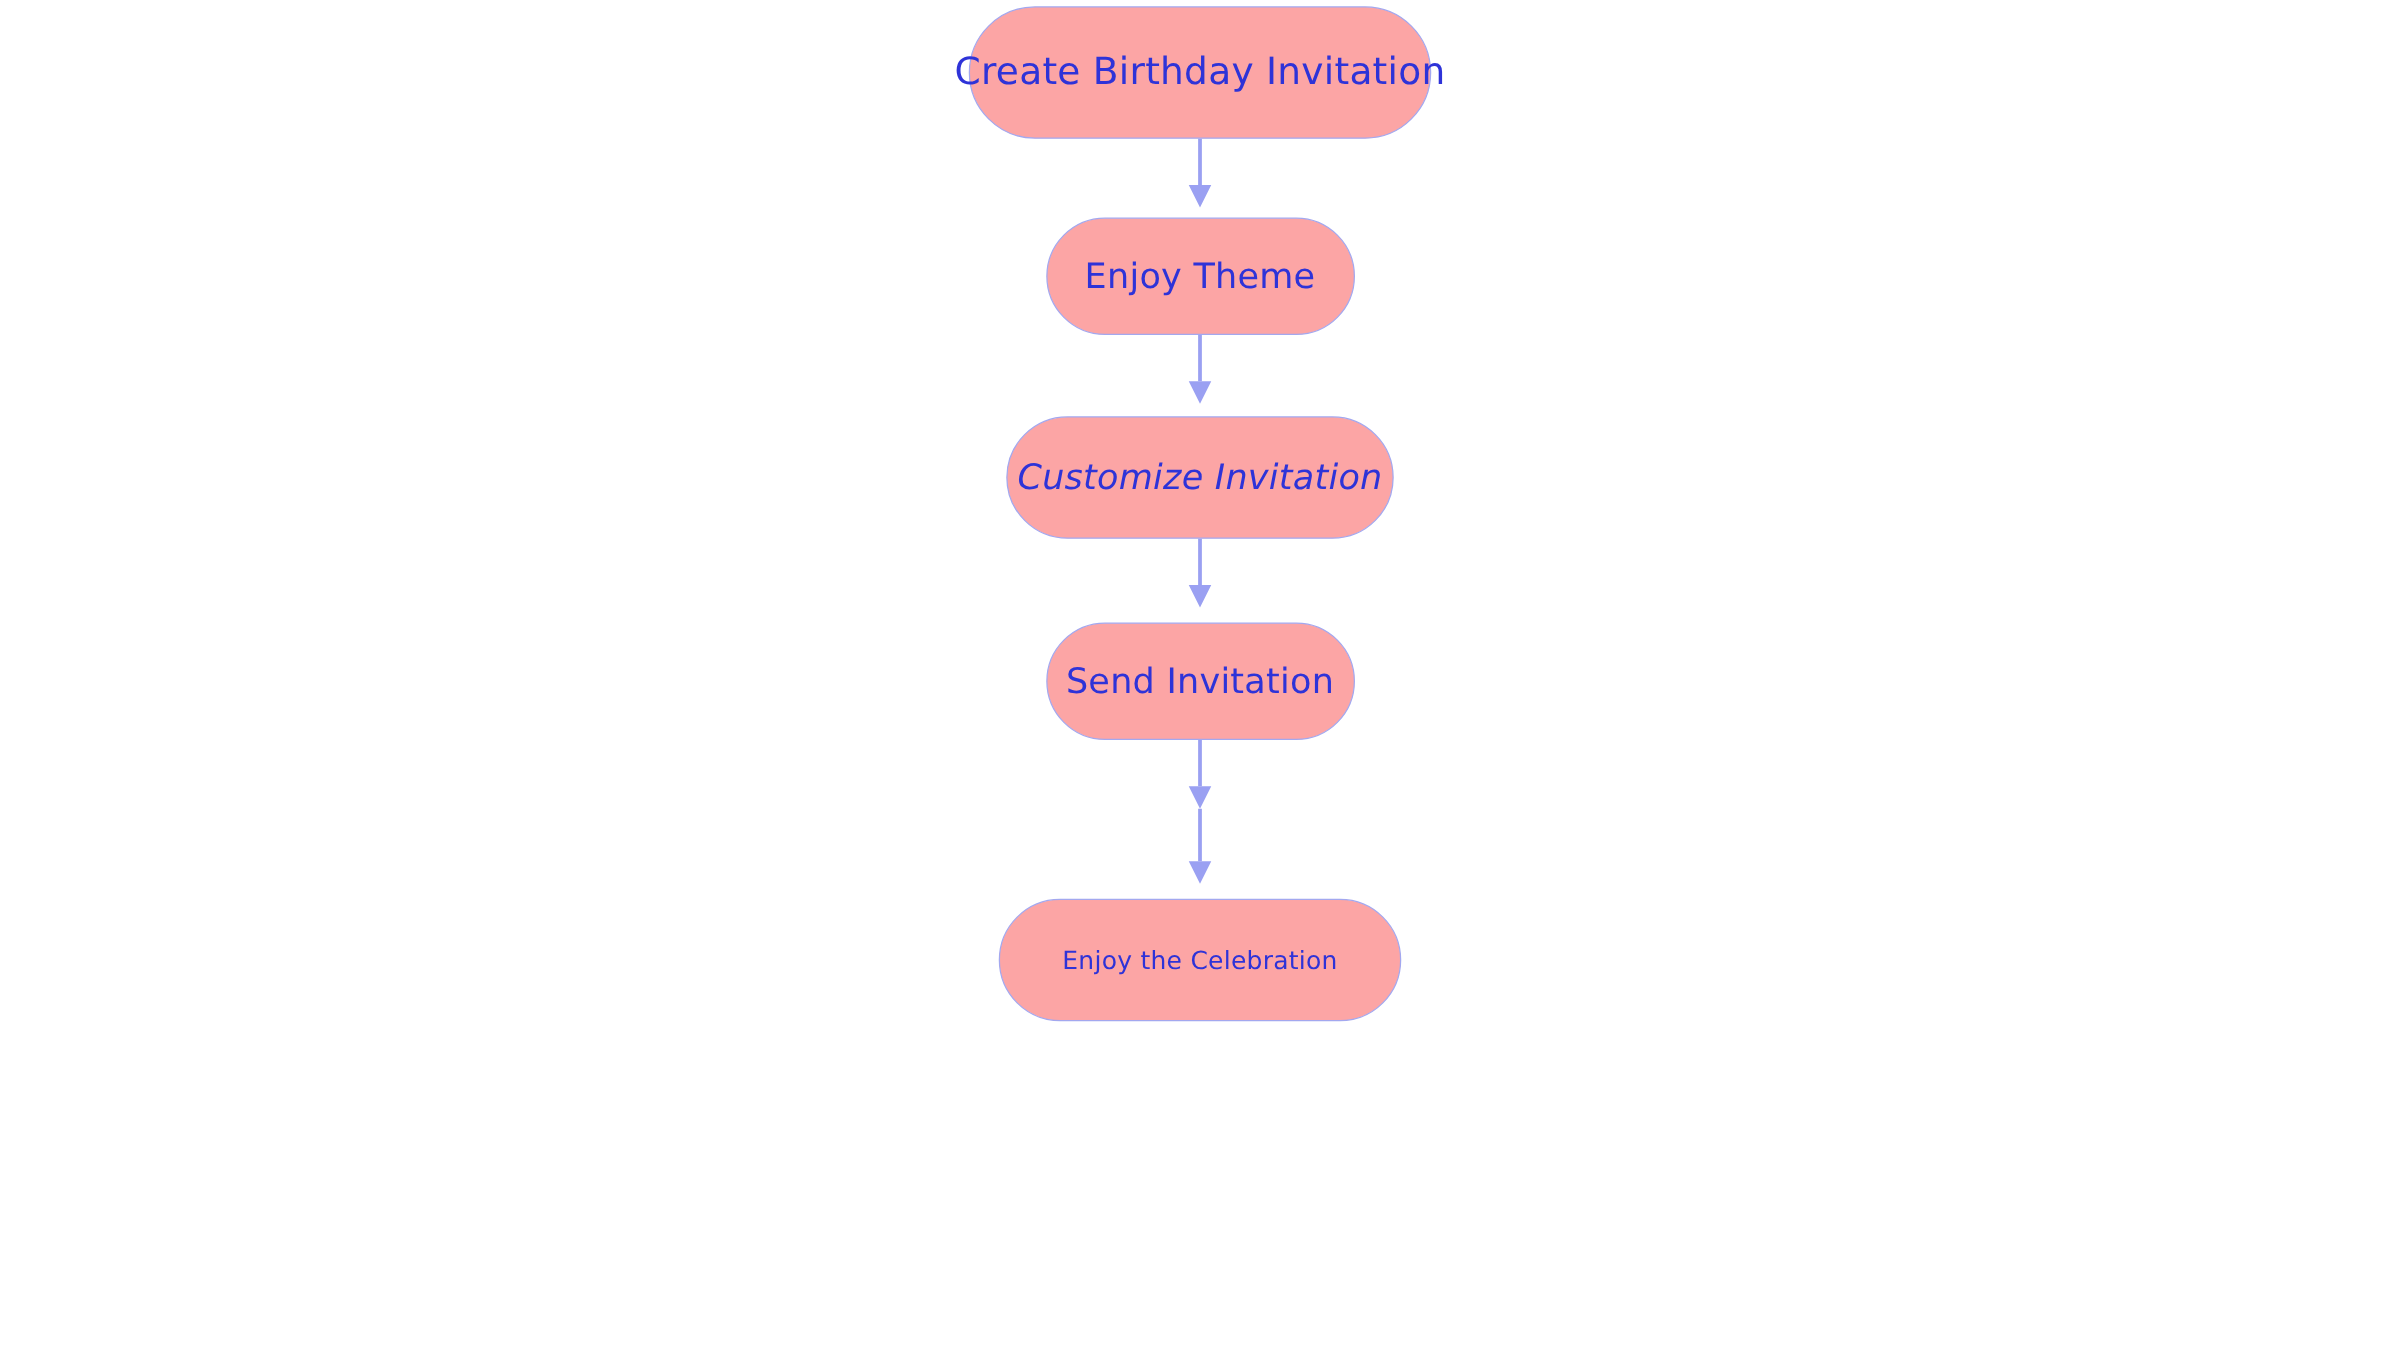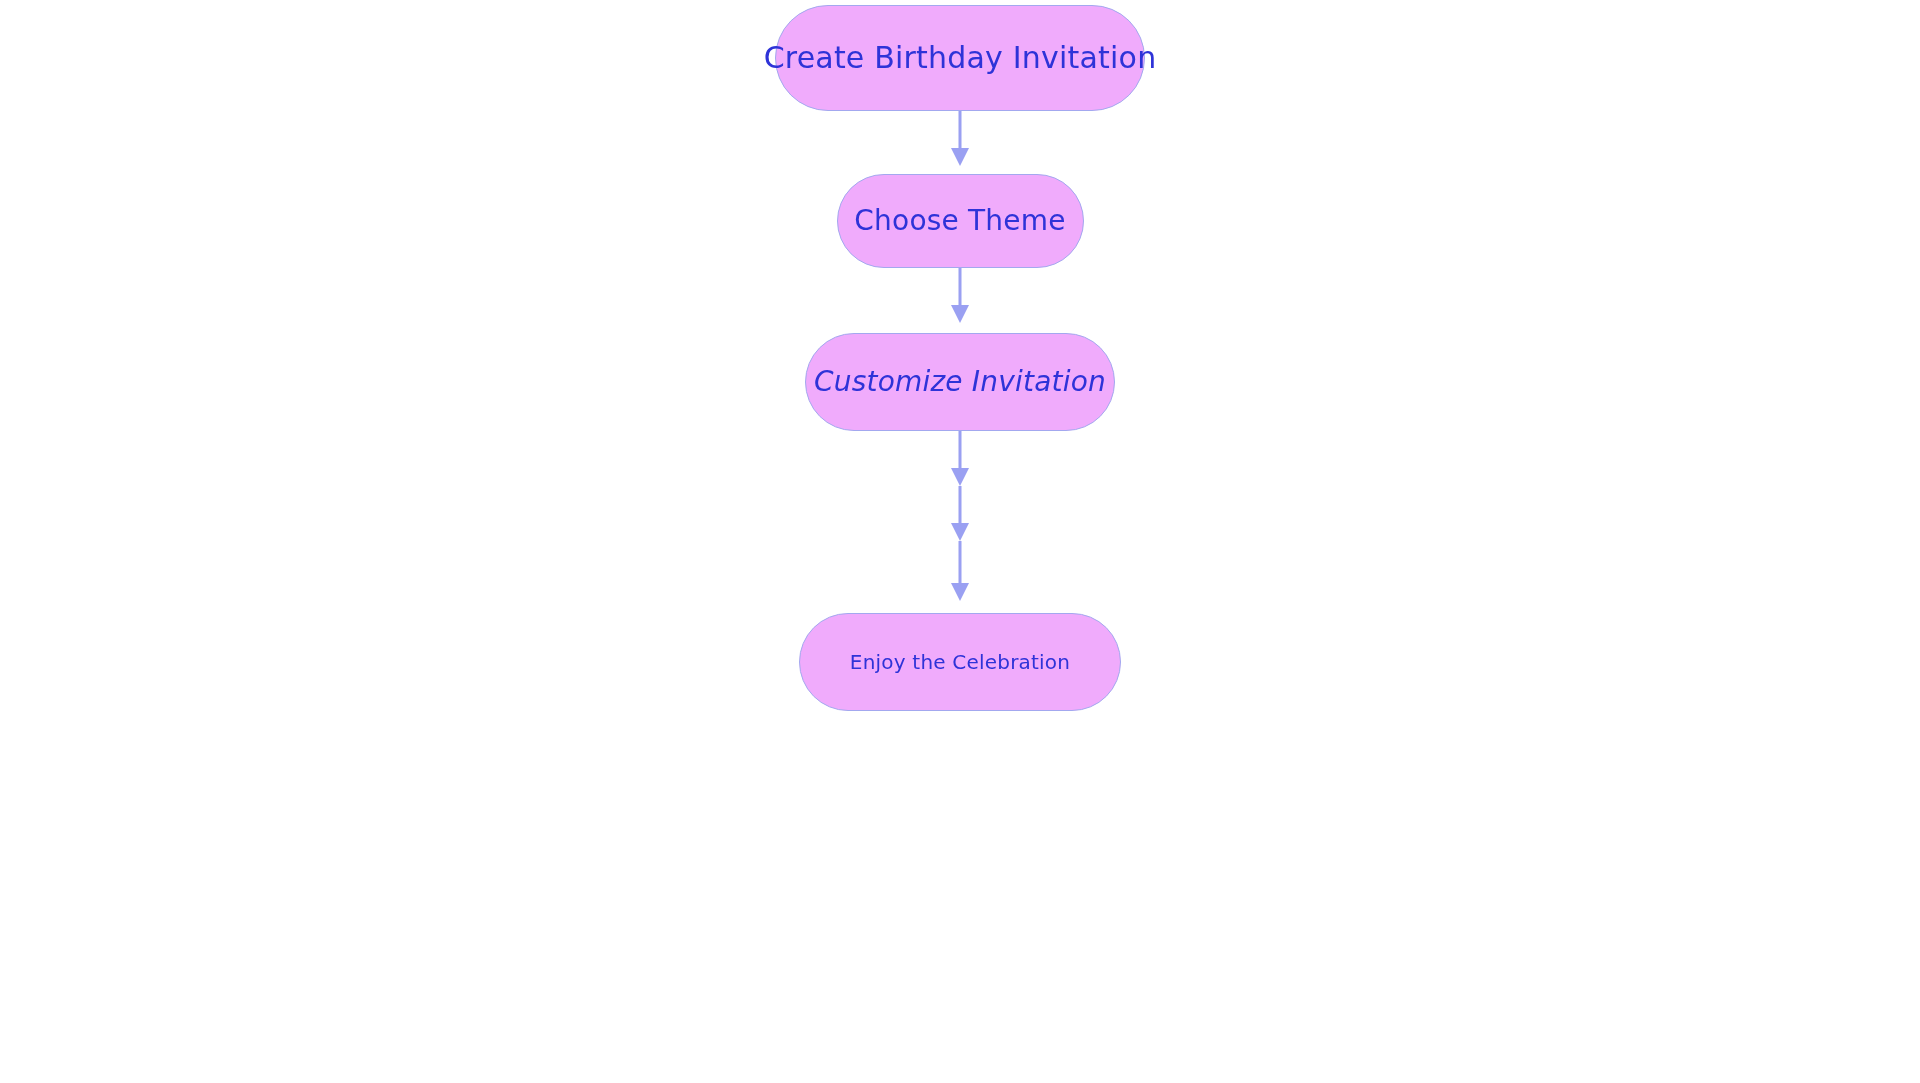--- a/index.html
+++ b/index.html
@@ -23,21 +23,21 @@
     height: 1083px;
     display: flex;
     flex-direction: column;
     align-items: center;
   }
   .node {
     box-sizing: border-box;
     display: flex;
     align-items: center;
     justify-content: center;
-    background: #f0abfc;
+    background: #fca5a5;
     border: 1.6px solid #a3a8ef;
     border-radius: 999px;
     color: #2e33d8;
     white-space: nowrap;
     letter-spacing: 0.2px;
   }
   .node-label {
     display: block;
     line-height: 1;
   }
@@ -94,37 +94,40 @@
     <div class="node node-0">
       <span class="node-label">Create Birthday Invitation</span>
     </div>
 
     <div class="connector connector-0">
       <span class="line"></span>
       <span class="head"></span>
     </div>
 
     <div class="node node-1">
-      <span class="node-label">Choose Theme</span>
+      <span class="node-label">Enjoy Theme</span>
     </div>
 
     <div class="connector connector-1">
       <span class="line"></span>
       <span class="head"></span>
     </div>
 
     <div class="node node-2">
       <span class="node-label">Customize Invitation</span>
     </div>
 
     <div class="connector connector-2">
       <span class="line"></span>
       <span class="head"></span>
     </div>
 
+    <div class="node node-3">
+      <span class="node-label">Send Invitation</span>
+    </div>
 
     <div class="connector connector-3">
       <span class="line"></span>
       <span class="head"></span>
     </div>
 
 
     <div class="connector connector-4">
       <span class="line"></span>
       <span class="head"></span>

